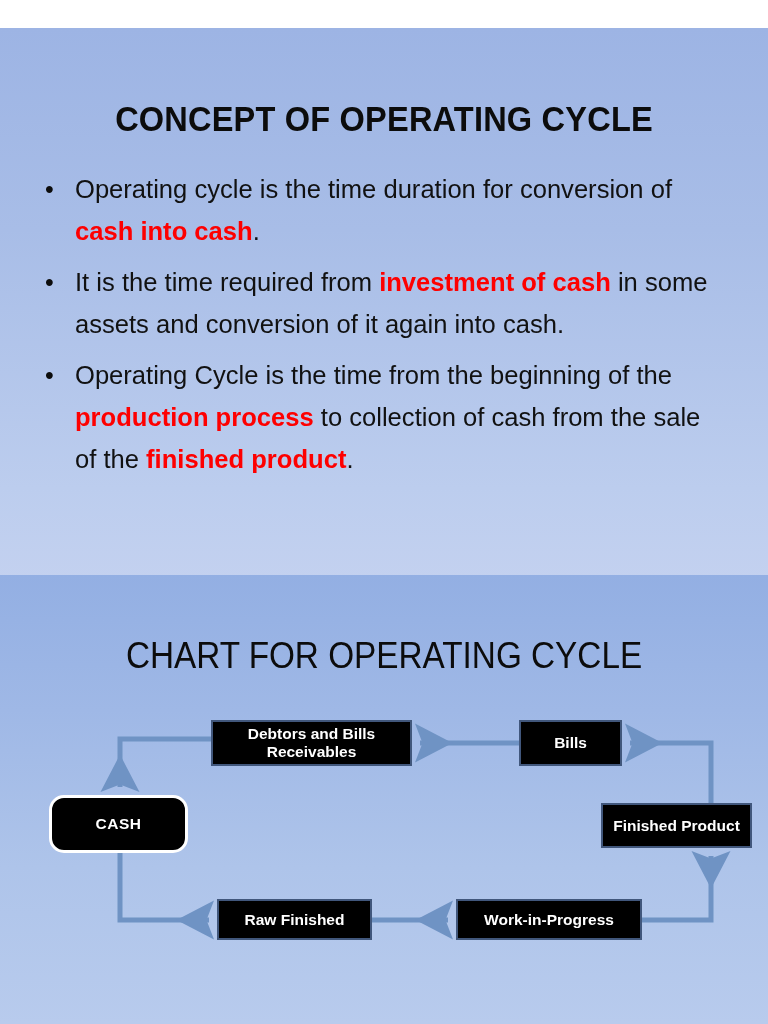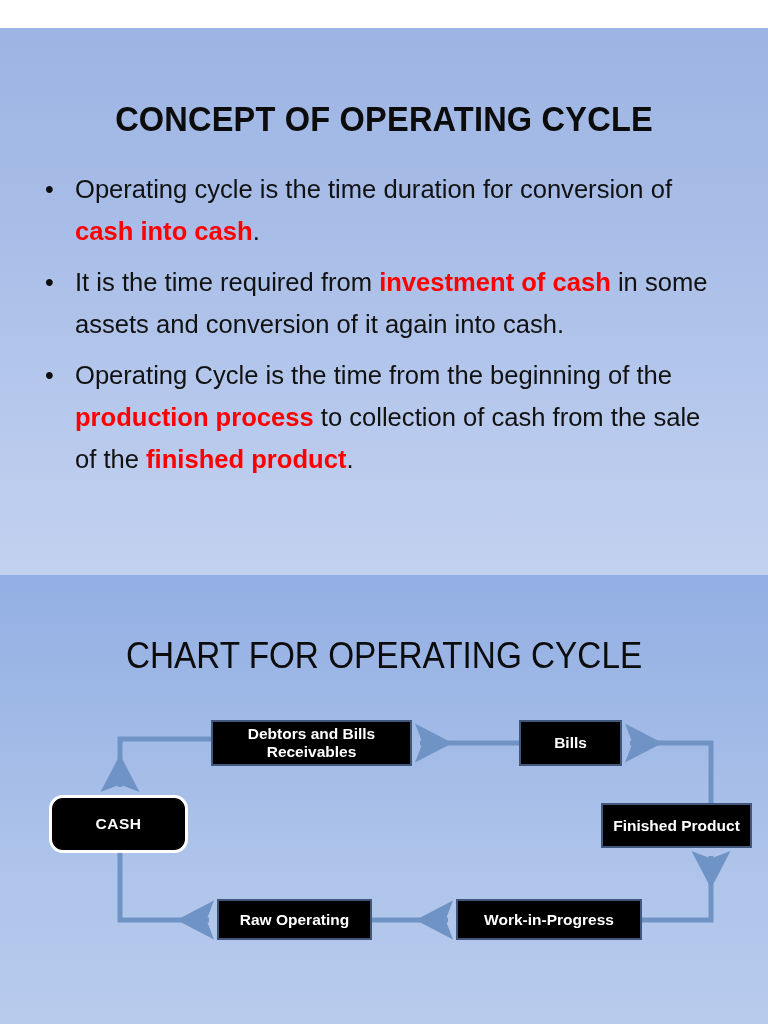--- a/index.html
+++ b/index.html
@@ -145,20 +145,21 @@
     padding: 0 6px;
   }
   .node-sales {
     left: 519px;  top: 25px;  width: 103px; height: 46px;
     font-size: 15.5px;
   }
   .node-cash {
     left: 49px;   top: 100px; width: 139px; height: 58px;
     font-size: 15.5px;
     letter-spacing: 0.5px;
+    border-radius: 15px;
   }
   .node-finished {
     left: 601px;  top: 108px; width: 151px; height: 45px;
     font-size: 15.5px;
   }
   .node-raw {
     left: 217px;  top: 204px; width: 155px; height: 41px;
     font-size: 15.5px;
   }
   .node-wip {
@@ -240,21 +241,21 @@
 
       <div class="node node-round node-cash">
         <span>CASH</span>
       </div>
 
       <div class="node node-sq node-finished">
         <span>Finished Product</span>
       </div>
 
       <div class="node node-sq node-raw">
-        <span>Raw Operating</span>
+        <span>Raw Finished</span>
       </div>
 
       <div class="node node-sq node-wip">
         <span>Work-in-Progress</span>
       </div>
 
     </div>
   </section>
 
 </div>

